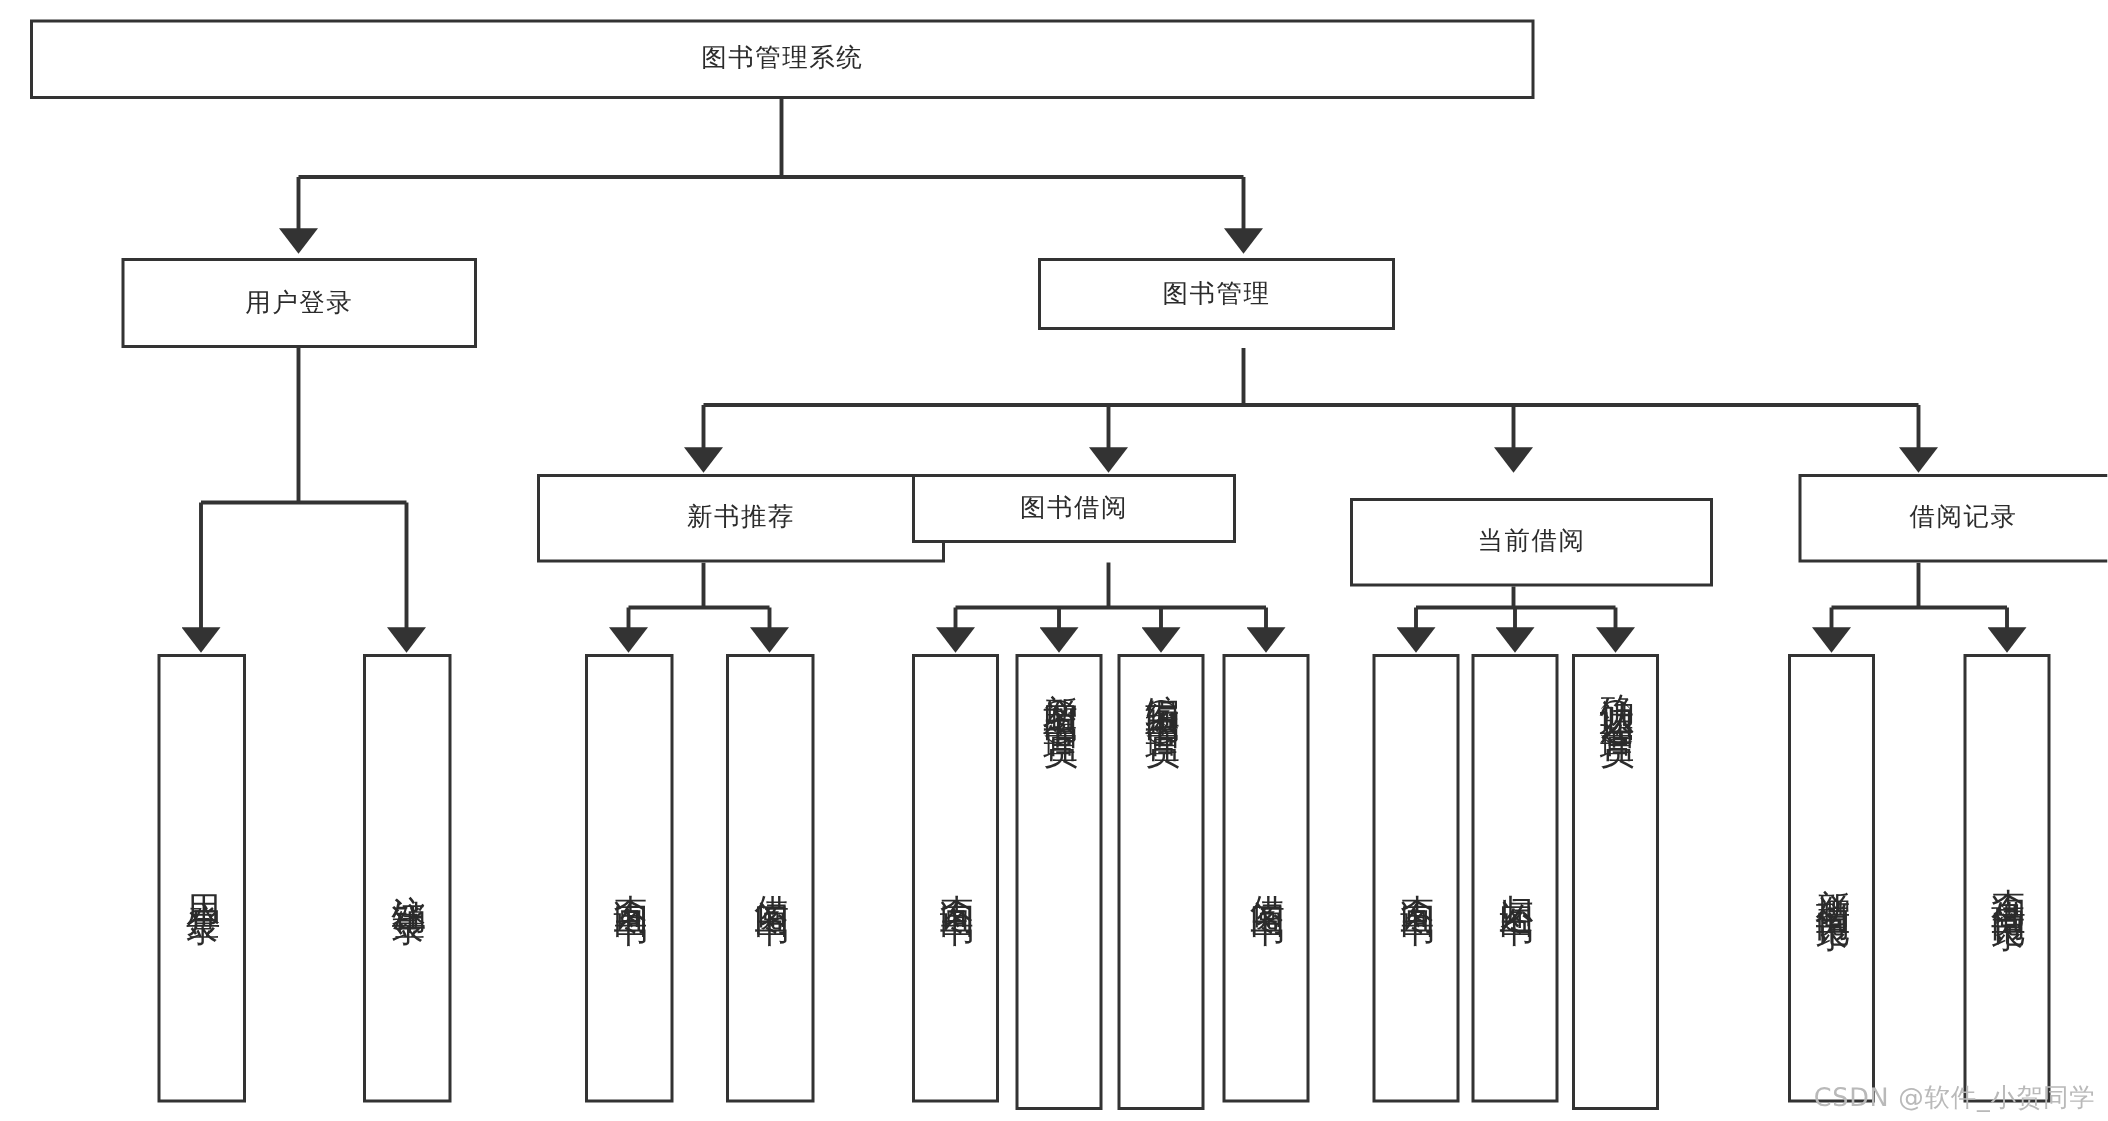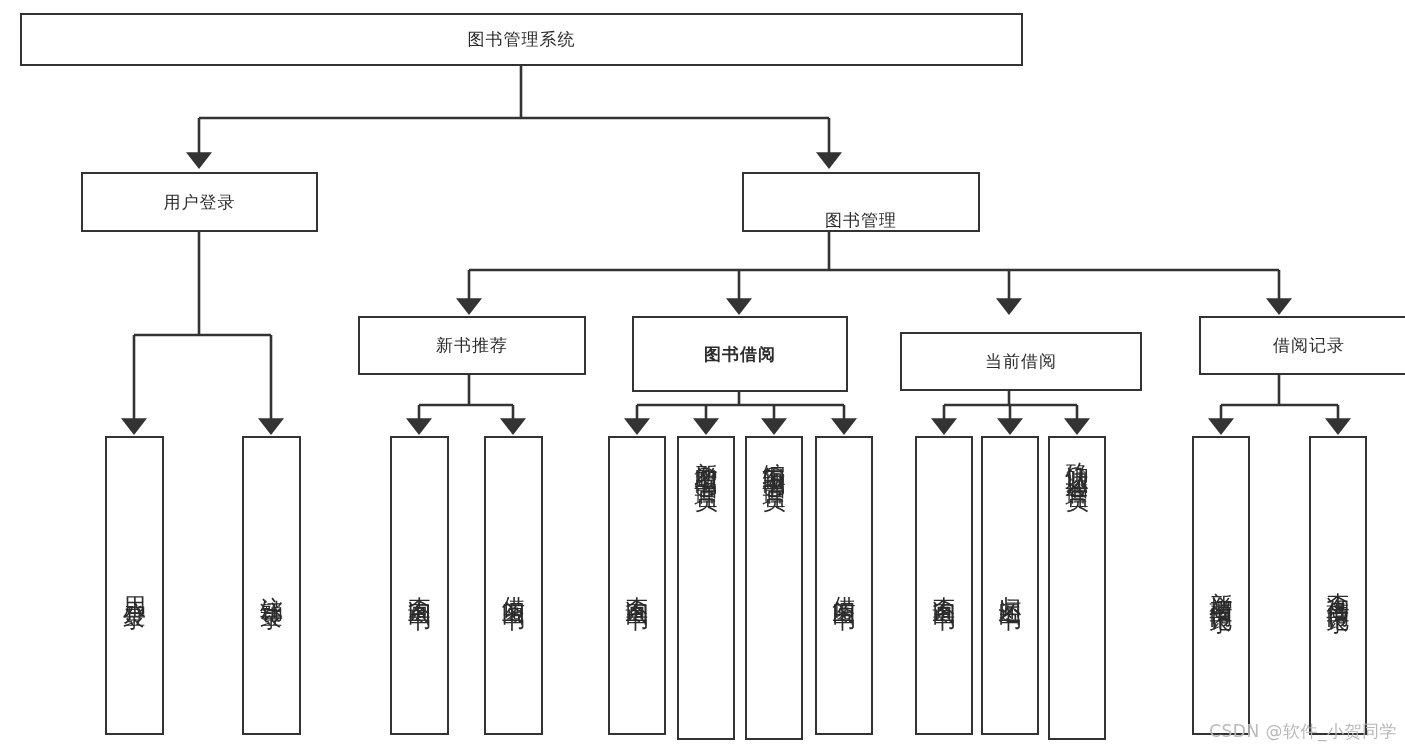--- a/index.html
+++ b/index.html
@@ -125,28 +125,28 @@
     </g>
   </svg>
 
   <div class="node h" style="left:20px;top:13px;width:1003px;height:53px;">
     <span class="label">图书管理系统</span>
   </div>
 
   <div class="node h" style="left:81px;top:172px;width:237px;height:60px;">
     <span class="label">用户登录</span>
   </div>
-  <div class="node h" style="left:742px;top:172px;width:238px;height:60px;align-items:flex-end;">
+  <div class="node h" style="left:692px;top:172px;width:238px;height:48px;">
     <span class="label">图书管理</span>
   </div>
 
-  <div class="node h" style="left:358px;top:316px;width:228px;height:59px;">
+  <div class="node h" style="left:358px;top:316px;width:272px;height:59px;">
     <span class="label">新书推荐</span>
   </div>
-  <div class="node h" style="left:632px;top:316px;width:216px;height:76px;font-weight:bold;">
+  <div class="node h" style="left:608px;top:316px;width:216px;height:46px;">
     <span class="label">图书借阅</span>
   </div>
   <div class="node h" style="left:900px;top:332px;width:242px;height:59px;">
     <span class="label">当前借阅</span>
   </div>
   <div class="node h" style="left:1170px;top:316px;width:220px;height:59px;margin-left:29px;">
     <span class="label">借阅记录</span>
   </div>
 
   <div class="node v center" style="left:105px;top:436px;width:59px;height:299px;">

